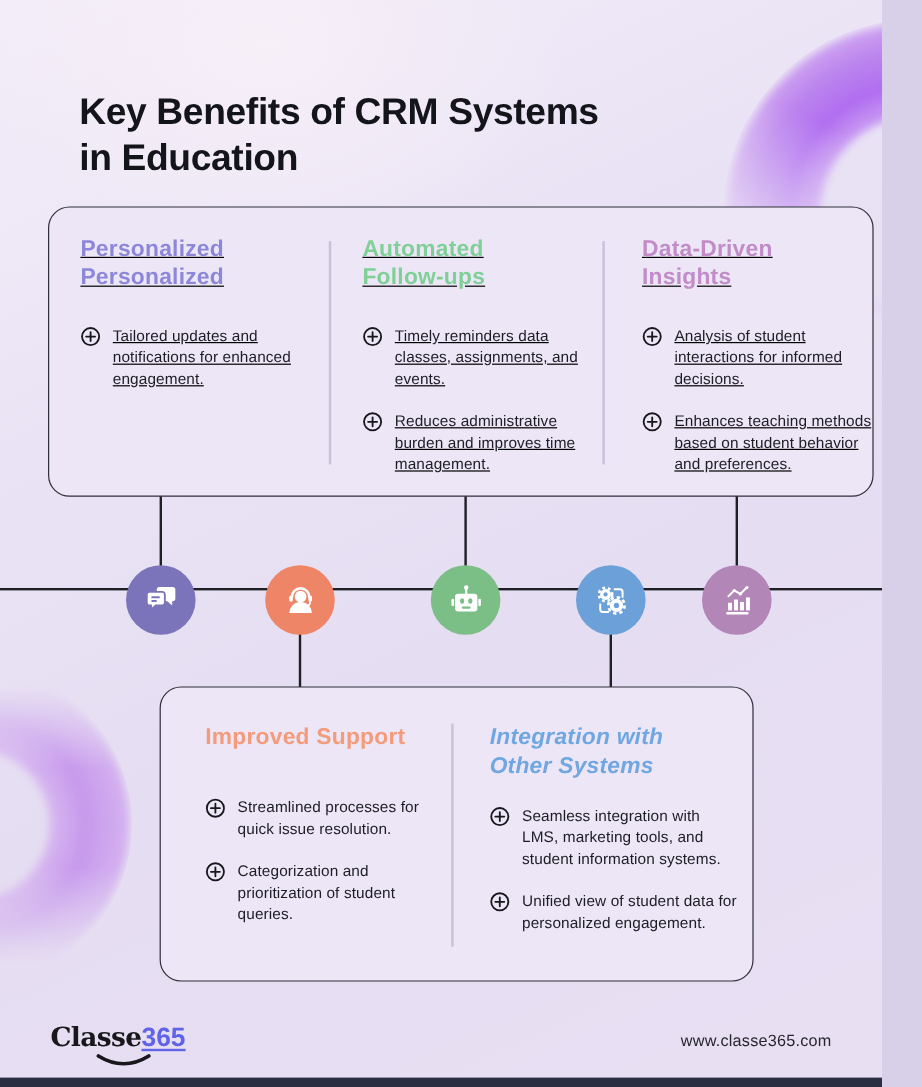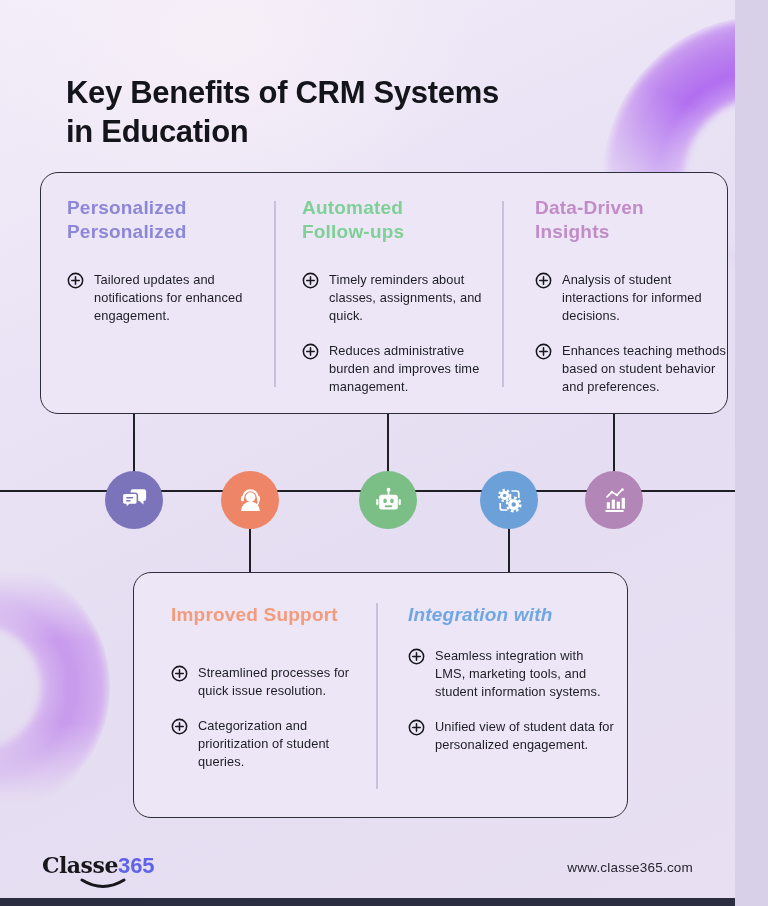--- a/index.html
+++ b/index.html
@@ -24,21 +24,21 @@
     -webkit-mask:linear-gradient(to bottom,transparent 0 6%,#000 32% 64%,transparent 94%);
             mask:linear-gradient(to bottom,transparent 0 6%,#000 32% 64%,transparent 94%);
     filter:blur(3px);opacity:.8;
   }
   .title{position:absolute;left:66px;top:52px;color:#14151a;font-size:31px;line-height:39px;font-weight:800;letter-spacing:-.3px;}
   .title span{display:block;}
   .card{
     position:absolute;background:#ece6f7;border:1.6px solid #2e2e38;border-radius:18px;
     display:flex;box-sizing:border-box;
   }
-  .card-top{left:40px;top:172px;width:688px;height:242px;}
+  .card-top{left:40px;top:172px;width:688px;height:242px;text-decoration:underline;}
   .card-bottom{left:133px;top:572px;width:495px;height:246px;}
   .vdiv{position:absolute;width:1.5px;background:#c8c1d8;}
   .col{box-sizing:border-box;}
   .col h2{margin:0;font-size:19px;line-height:24px;font-weight:700;letter-spacing:.2px;}
   .col h2 span{display:block;}
   .items{display:flex;flex-direction:column;gap:17px;}
   .item{display:flex;align-items:flex-start;gap:10px;color:#17171c;}
   .item svg{width:17px;height:17px;flex:0 0 17px;margin-top:1px;}
   .item p{margin:0;font-size:12.8px;line-height:18px;color:#1d1d24;letter-spacing:.1px;}
   
@@ -59,21 +59,21 @@
   .vline{position:absolute;width:2.4px;background:#1f1f26;}
   
   .circle{
     position:absolute;top:471px;width:58px;height:58px;border-radius:50%;
     display:flex;align-items:center;justify-content:center;z-index:3;
   }
   .circle svg{width:31px;height:31px;}
   
   .logo{position:absolute;left:42px;top:852px;height:40px;}
   .logo-main{font-family:"DejaVu Serif", serif;font-weight:700;font-size:22px;color:#17171c;letter-spacing:-.5px;}
-  .logo-num{font-weight:800;font-size:22px;letter-spacing:0;}
+  .logo-num{font-weight:800;font-size:22px;letter-spacing:0;text-decoration:underline;}
   .smile{position:absolute;left:37px;top:26px;width:48px;height:16px;}
   .site-url{position:absolute;right:42px;top:860px;font-size:13.5px;color:#26262e;letter-spacing:.2px;}
   .footer-bar{position:absolute;left:0;bottom:0;width:768px;height:8px;}
 </style>
 </head>
 <body>
 
 <div class="canvas">
 
   <div class="ring-tr"></div>
@@ -115,21 +115,21 @@
       <h2 style="color: rgb(127, 208, 150);">
         <span>Automated</span>
         <span>Follow-ups</span>
       </h2>
       <div class="items">
         <div class="item">
           <svg viewBox="0 0 20 20">
               <circle cx="10" cy="10" r="8.4" fill="none" stroke="#17171c" stroke-width="1.8"></circle>
               <path d="M10 5.6v8.8M5.6 10h8.8" stroke="#17171c" stroke-width="1.8" stroke-linecap="round"></path>
             </svg>
-          <p>Timely reminders about classes, assignments, and quick.</p>
+          <p>Timely reminders data classes, assignments, and events.</p>
         </div>
         <div class="item">
           <svg viewBox="0 0 20 20">
               <circle cx="10" cy="10" r="8.4" fill="none" stroke="#17171c" stroke-width="1.8"></circle>
               <path d="M10 5.6v8.8M5.6 10h8.8" stroke="#17171c" stroke-width="1.8" stroke-linecap="round"></path>
             </svg>
           <p>Reduces administrative burden and improves time management.</p>
         </div>
       </div>
     </div>
@@ -237,20 +237,21 @@
               <path d="M10 5.6v8.8M5.6 10h8.8" stroke="#17171c" stroke-width="1.8" stroke-linecap="round"></path>
             </svg>
           <p>Categorization and prioritization of student queries.</p>
         </div>
       </div>
     </div>
 
     <div class="col cb2">
       <h2 style="color: rgb(112, 167, 225); font-style: italic;">
         <span>Integration with</span>
+        <span>Other Systems</span>
       </h2>
       <div class="items">
         <div class="item">
           <svg viewBox="0 0 20 20">
               <circle cx="10" cy="10" r="8.4" fill="none" stroke="#17171c" stroke-width="1.8"></circle>
               <path d="M10 5.6v8.8M5.6 10h8.8" stroke="#17171c" stroke-width="1.8" stroke-linecap="round"></path>
             </svg>
           <p>Seamless integration with LMS, marketing tools, and student information systems.</p>
         </div>
         <div class="item">

